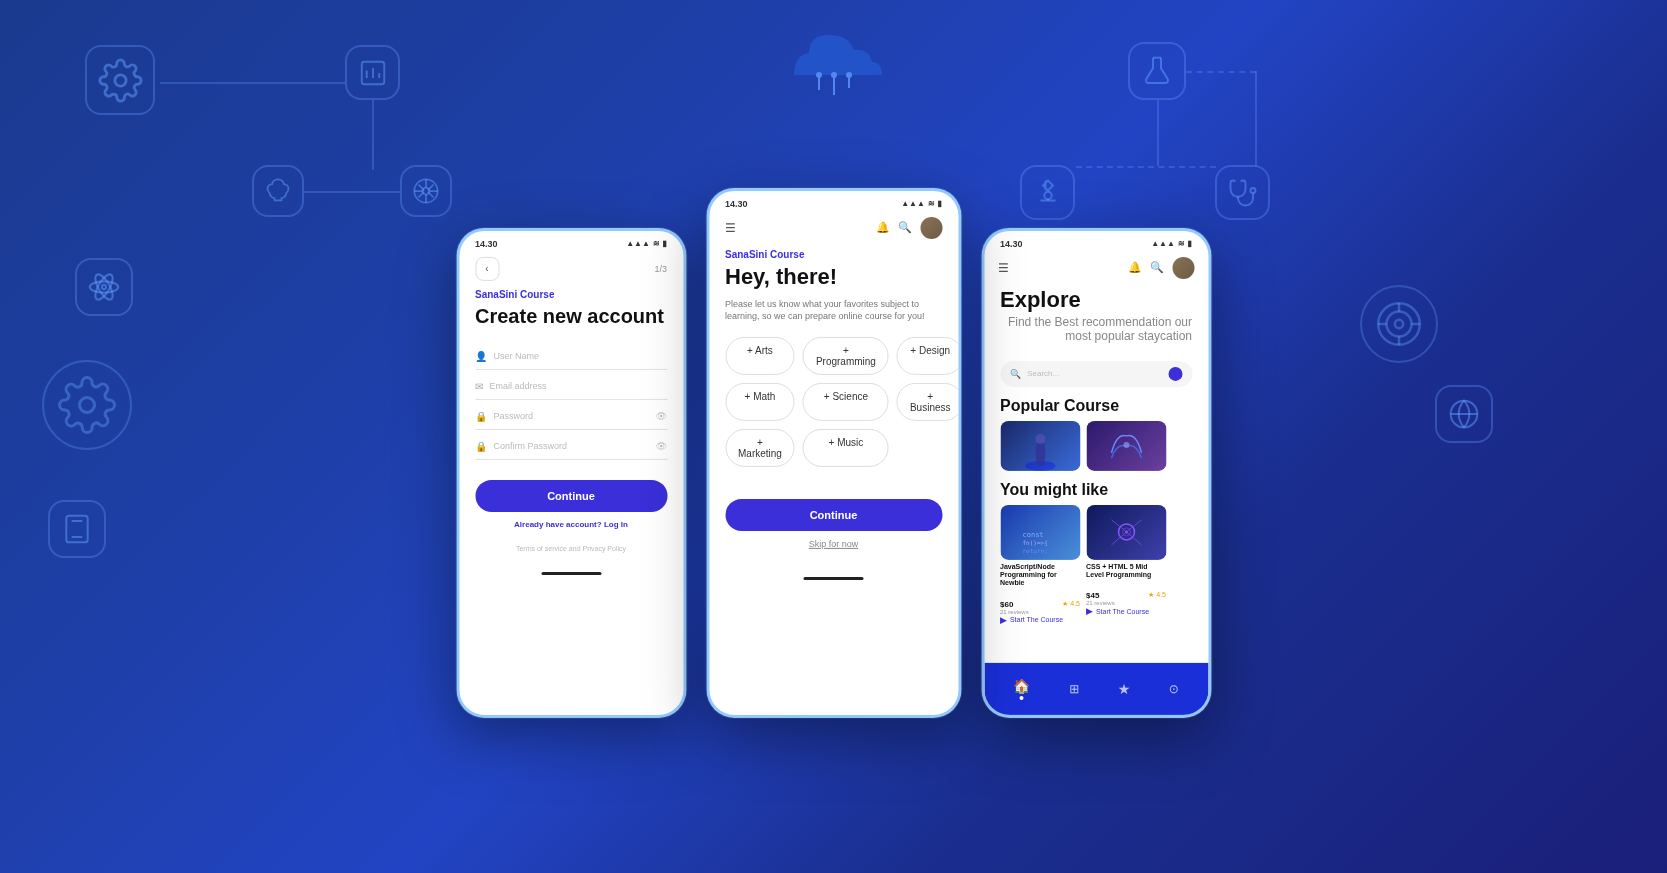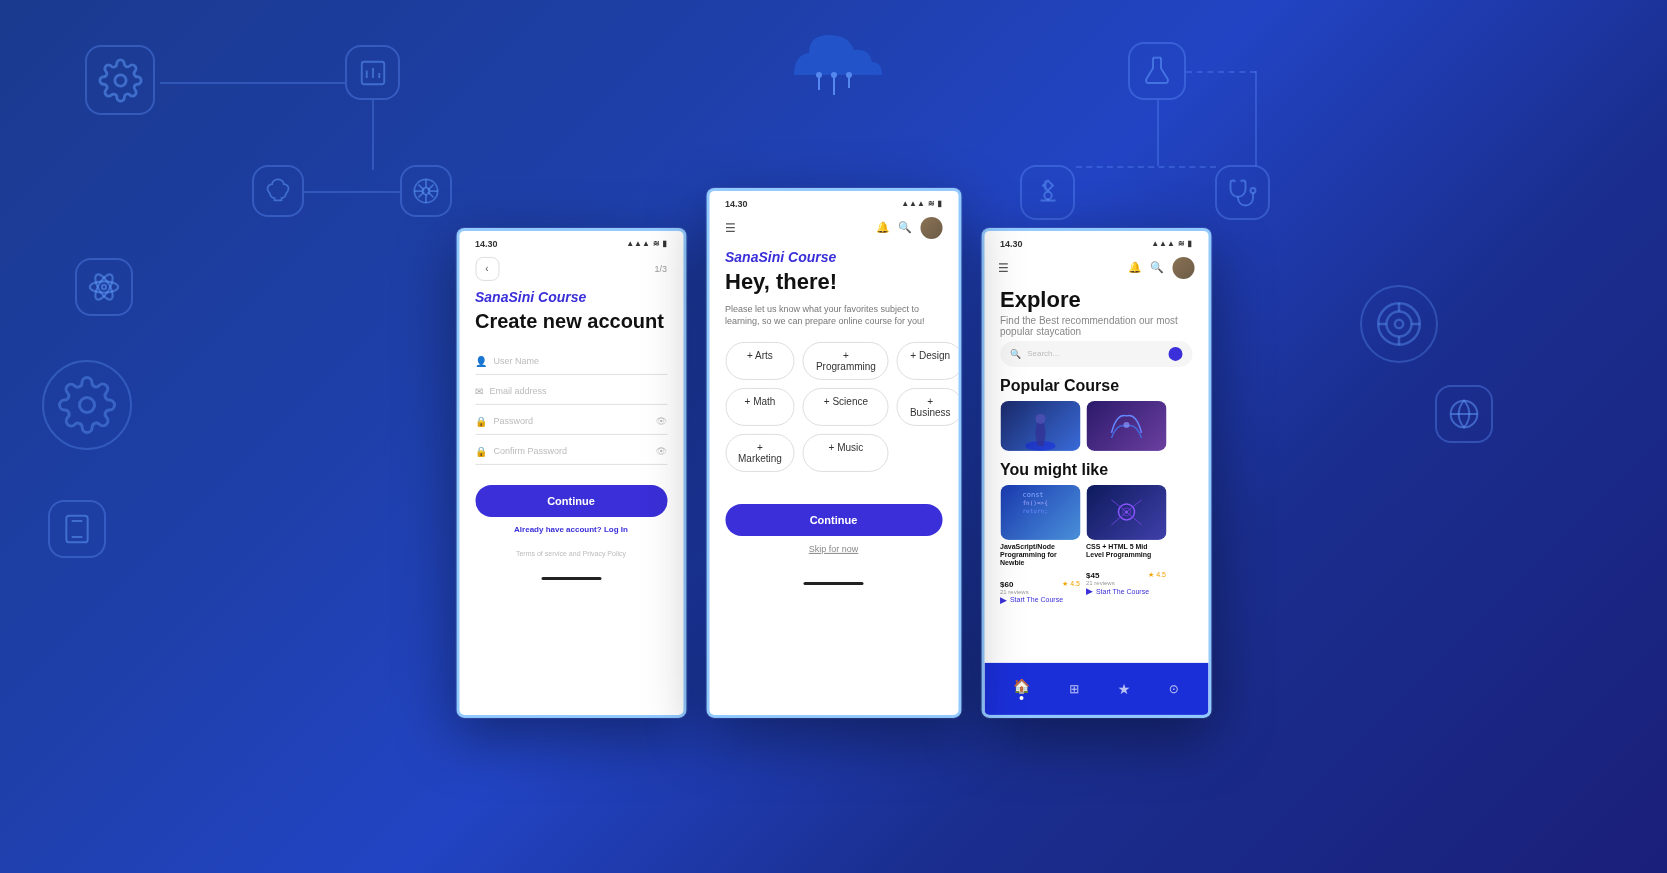--- a/index.html
+++ b/index.html
@@ -46,21 +46,21 @@
       top: 50%;
       left: 50%;
       transform: translate(-50%, -47%);
       display: flex;
       align-items: center;
       gap: 20px;
     }
 
     .phone {
       background: #fff;
-      border-radius: 8px;
+      border-radius: 28px;
       border: 3px solid rgba(100,180,255,0.7);
       position: relative;
       overflow: hidden;
       box-shadow: 0 20px 60px rgba(0,0,0,0.4), 0 0 0 1px rgba(255,255,255,0.1);
     }
 
     .phone-left {
       width: 230px;
       height: 490px;
       margin-top: 40px;
@@ -100,21 +100,21 @@
     }
     .back-btn {
       width: 24px; height: 24px;
       border: 1px solid #ddd;
       border-radius: 8px;
       display: flex; align-items: center; justify-content: center;
       font-size: 10px; color: #555;
     }
     .step-text { font-size: 9px; color: #999; text-align: right; }
 
-    .brand-label { color: #3a2fd8; font-weight: 700; font-size: 14px; margin-bottom: 4px; font-style: italic; }
+    .brand-label { color: #3a2fd8; font-weight: 700; font-size: 10px; margin-bottom: 4px; }
     .page-title { font-size: 20px; font-weight: 700; color: #111; line-height: 1.2; margin-bottom: 16px; }
 
     .input-field {
       display: flex;
       align-items: center;
       gap: 6px;
       border-bottom: 1px solid #e0e0e0;
       padding: 7px 0;
       margin-bottom: 4px;
     }
@@ -184,21 +184,21 @@
     }
 
     
     .right-nav {
       display: flex;
       justify-content: space-between;
       align-items: center;
       padding: 4px 14px 8px;
     }
     .explore-title { font-size: 22px; font-weight: 700; color: #111; margin-bottom: 2px; }
-    .explore-sub { font-size: 10px; color: #888; margin-bottom: 4px; }
+    .explore-sub { font-size: 12px; color: #888; margin-bottom: 18px; text-align: right; }
 
     .search-bar {
       display: flex;
       align-items: center;
       background: #f5f5f5;
       border-radius: 20px;
       padding: 6px 10px;
       gap: 6px;
       margin-bottom: 10px;
     }
@@ -561,21 +561,21 @@
             </svg>
           </div>
         </div>
       </div>
 
       <div class="section-title" style="margin-top:8px;">You might like</div>
       <div class="you-like-row">
 
         <div class="you-like-card">
           <div class="course-card-img" style="width:80px;height:55px;">
-            <div class="course-img-blue" style="display:flex;align-items:flex-start;justify-content:center;">
+            <div class="course-img-blue" style="display:flex;align-items:flex-end;justify-content:center;">
               <svg width="40" height="35" viewBox="0 0 40 35">
                 <text x="2" y="12" fill="#88aaff" font-size="7" font-family="monospace">const</text>
                 <text x="2" y="20" fill="#aaaaff" font-size="6" font-family="monospace">fn()=&gt;{</text>
                 <text x="2" y="28" fill="#6688ff" font-size="6" font-family="monospace">return;</text>
               </svg>
             </div>
           </div>
           <div class="card-title">JavaScript/Node Programming for Newbie</div>
           <div class="price-row">
             <span class="card-price">$60</span>

